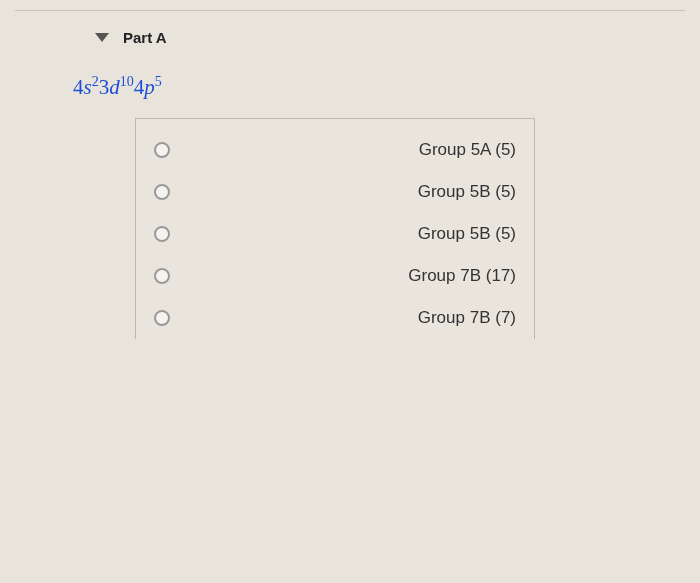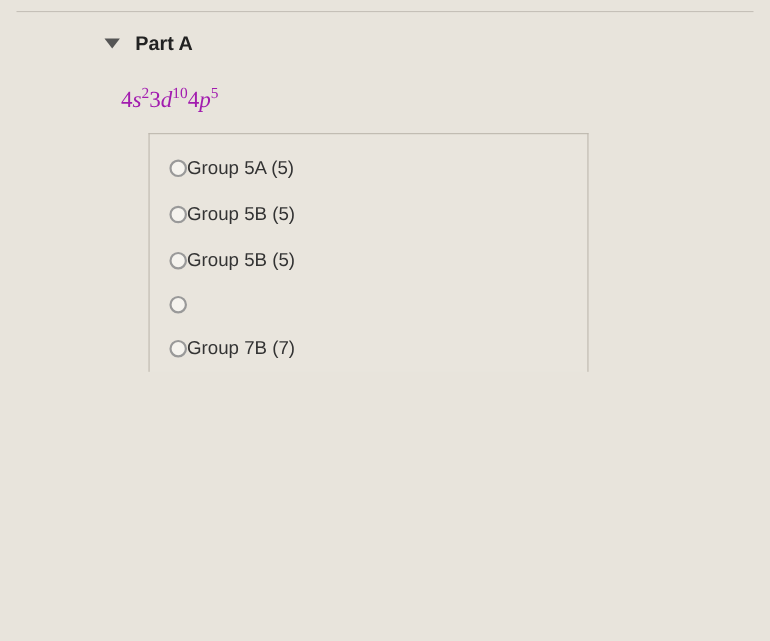--- a/index.html
+++ b/index.html
@@ -28,27 +28,27 @@
     }
     .collapse-icon {
       width: 0;
       height: 0;
       border-left: 7px solid transparent;
       border-right: 7px solid transparent;
       border-top: 9px solid #555;
     }
     .part-title {
       font-weight: bold;
-      font-size: 18px;
+      font-size: 15px;
       color: #222;
     }
     .config {
-      padding-left: 110px;
+      padding-left: 73px;
       font-size: 21px;
-      color: #a21caf;
+      color: #1d4ed8;
       margin-bottom: 18px;
       font-family: "Times New Roman", serif;
     }
     .config sup {
       font-size: 14px;
       vertical-align: super;
     }
     .config .var {
       font-style: italic;
     }
@@ -58,20 +58,21 @@
       border: 1px solid #bdb7ad;
       border-bottom: none;
       background: rgba(255,255,255,0.05);
       padding: 10px 0 0 0;
     }
     .option-row {
       display: flex;
       align-items: center;
       padding: 11px 18px;
       cursor: pointer;
+      justify-content: space-between;
     }
     .radio {
       width: 16px;
       height: 16px;
       border: 2px solid #999;
       border-radius: 50%;
       background: #f5f3ee;
       flex-shrink: 0;
     }
     .option-label {
@@ -101,18 +102,19 @@
   <div class="option-row">
     <span class="radio"></span>
     <span class="option-label">Group 5B (5)</span>
   </div>
   <div class="option-row">
     <span class="radio"></span>
     <span class="option-label">Group 5B (5)</span>
   </div>
   <div class="option-row">
     <span class="radio"></span>
+    <span class="option-label">Group 7B (17)</span>
   </div>
   <div class="option-row">
     <span class="radio"></span>
     <span class="option-label">Group 7B (7)</span>
   </div>
 </div>
 
 </body></html>

